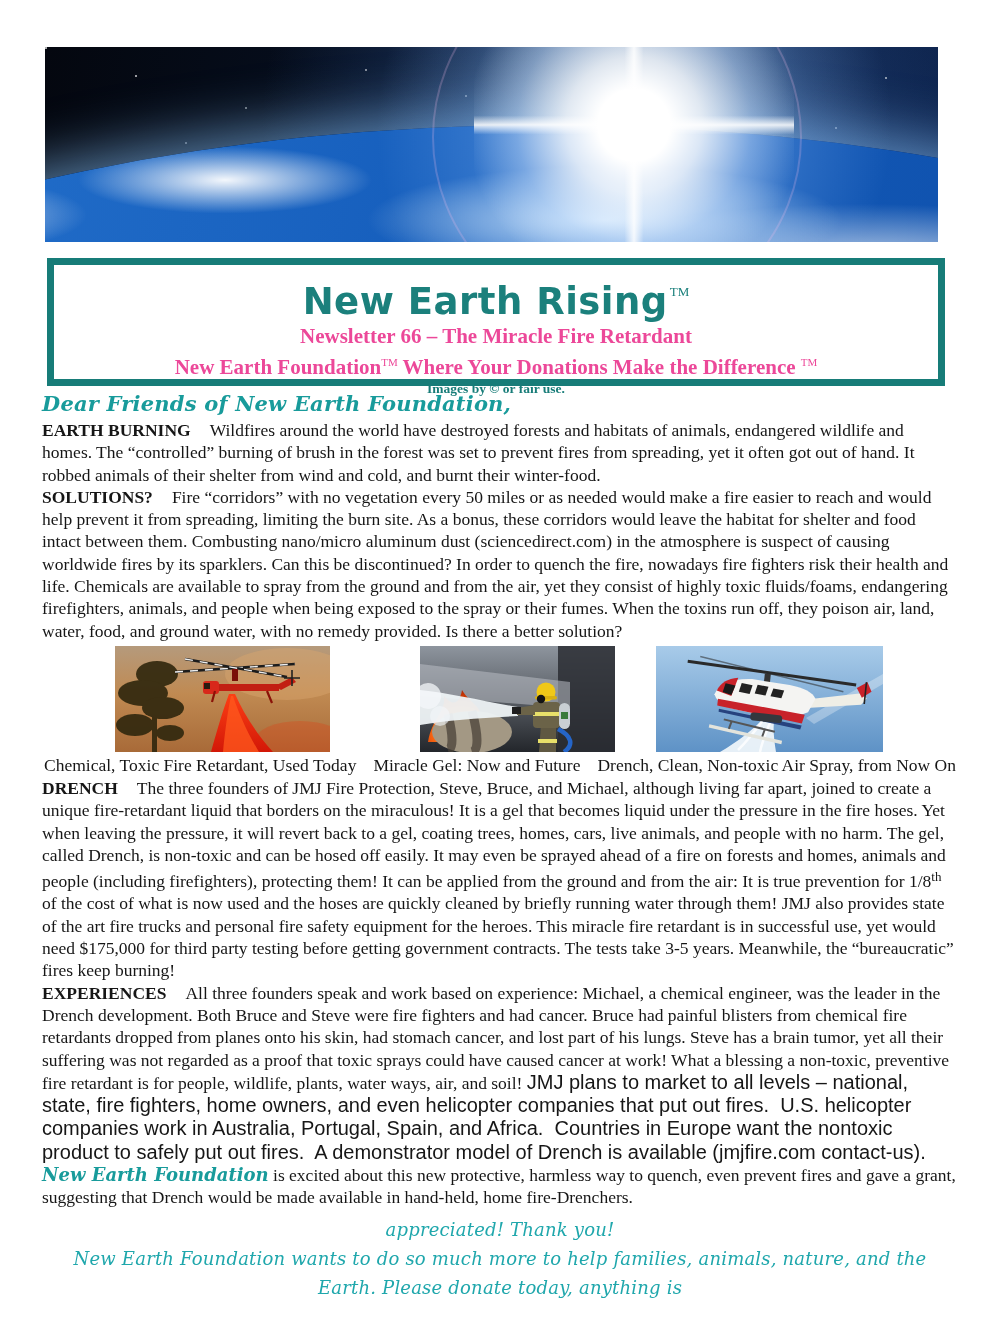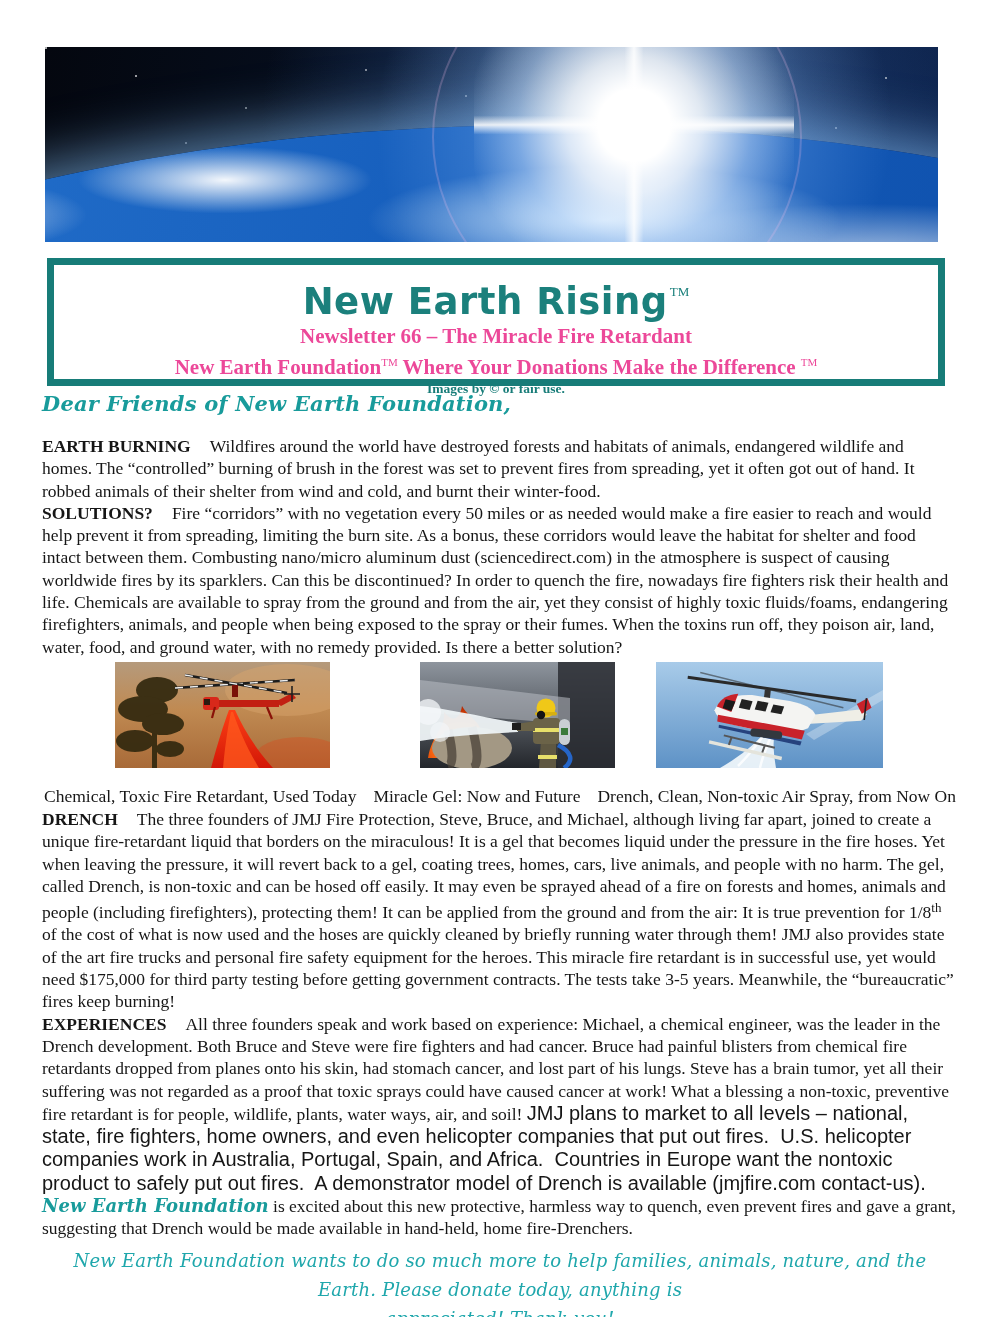--- a/index.html
+++ b/index.html
@@ -73,42 +73,42 @@
   .tm-big { font-family:"Liberation Serif", serif; font-weight:400; font-size:13px; vertical-align:18px; letter-spacing:0; margin-left:2px; }
   .mast-sub {
     font-weight:700; font-size:21px; line-height:26px; color:#ec4899; white-space:pre-wrap;
   }
   .tm-small { font-size:11px; vertical-align:8px; font-weight:400; }
   .mast-credit { font-size:13.5px; line-height:17px; color:#177C78; font-weight:600; }
 
   
   .content { position:absolute; left:42px; top:391px; width:916px; }
   .greeting {
-    margin:0 0 18px 0;
+    margin:0 0 2px 0;
     font-family:"DejaVu Serif", serif; font-style:italic; font-weight:700;
     font-size:21px; line-height:26px; color:#189B9B; letter-spacing:.2px;
   }
   p.body { margin:0; font-size:17.5px; line-height:22.3px; white-space:pre-wrap; }
   p.body b.lead { margin-right:19px; }
   sup.frac { font-size:13px; vertical-align:6px; }
   .sans { font-family:"Liberation Sans", sans-serif; font-size:20px;text-align:right; }
   .script-inline {
     font-family:"DejaVu Serif", serif; font-style:italic; font-weight:700;
     font-size:18px; color:#189B9B;
   }
 
   
   .photo-row { display:flex; align-items:flex-start; margin:4px 0 0 73px; height:107px; }
   .photo { display:block; }
   .photo1 { width:215px; height:106px; }
   .photo2 { width:195px; height:106px; margin-left:90px; }
   .photo3 { width:227px; height:106px; margin-left:41px; }
   .caption-row {
     display:flex; justify-content:center; gap:17px;
-    font-size:17.5px; line-height:23px; margin:16px 0 0 0;
+    font-size:17.5px; line-height:23px; margin:1px 0 0 0;
   }
 
   
   .donate {
     margin-top:6px; text-align:center;
     font-family:"DejaVu Serif", serif; font-style:italic;
     font-size:18px; line-height:29px; color:#1FA7AC; letter-spacing:.2px;
   }
   .footer {
     margin-top:13px; font-family:"Liberation Sans", sans-serif;
@@ -264,20 +264,20 @@
       <span>Drench, Clean, Non-toxic Air Spray, from Now On</span>
     </div>
 
     <p class="body"><b class="lead">DRENCH</b><span>The three founders of JMJ Fire Protection, Steve, Bruce, and Michael, although living far apart, joined to create a unique fire-retardant liquid that borders on the miraculous! It is a gel that becomes liquid under the pressure in the fire hoses. Yet when leaving the pressure, it will revert back to a gel, coating trees, homes, cars, live animals, and people with no harm. The gel, called Drench, is non-toxic and can be hosed off easily. It may even be sprayed ahead of a fire on forests and homes, animals and people (including firefighters), protecting them! It can be applied from the ground and from the air: It is true prevention for 1/8</span><sup class="frac">th</sup><span> of the cost of what is now used and the hoses are quickly cleaned by briefly running water through them! JMJ also provides state of the art fire trucks and personal fire safety equipment for the heroes. This miracle fire retardant is in successful use, yet would need $175,000 for third party testing before getting government contracts. The tests take 3-5 years. Meanwhile, the “bureaucratic” fires keep burning!</span></p>
 
     <p class="body"><b class="lead">EXPERIENCES</b><span>All three founders speak and work based on experience: Michael, a chemical engineer, was the leader in the Drench development. Both Bruce and Steve were fire fighters and had cancer. Bruce had painful blisters from chemical fire retardants dropped from planes onto his skin, had stomach cancer, and lost part of his lungs. Steve has a brain tumor, yet all their suffering was not regarded as a proof that toxic sprays could have caused cancer at work! What a blessing a non-toxic, preventive fire retardant is for people, wildlife, plants, water ways, air, and soil! </span><span class="sans">JMJ plans to market to all levels – national, state, fire fighters, home owners, and even helicopter companies that put out fires.  U.S. helicopter companies work in Australia, Portugal, Spain, and Africa.  Countries in Europe want the nontoxic product to safely put out fires.  A demonstrator model of Drench is available (jmjfire.com contact-us).</span></p>
 
     <p class="body"><span class="script-inline">New Earth Foundation</span><span> is excited about this new protective, harmless way to quench, even prevent fires and gave a grant, suggesting that Drench would be made available in hand-held, home fire-Drenchers.</span></p>
 
     <div class="donate">
+      <div>appreciated! Thank you!</div>
       <div>New Earth Foundation wants to do so much more to help families, animals, nature, and the Earth. Please donate today, anything is</div>
-      <div>appreciated! Thank you!</div>
     </div>
 
     <p class="footer"><a href="#">www.newearthfoundation.org</a><span>; PO Box 100, Sedona AZ 86339; </span><a href="#">nef@newearthfoundation.org</a><span> Images by © or fair use.</span></p>
 
   </div>
 </div>
 
 </body></html>

